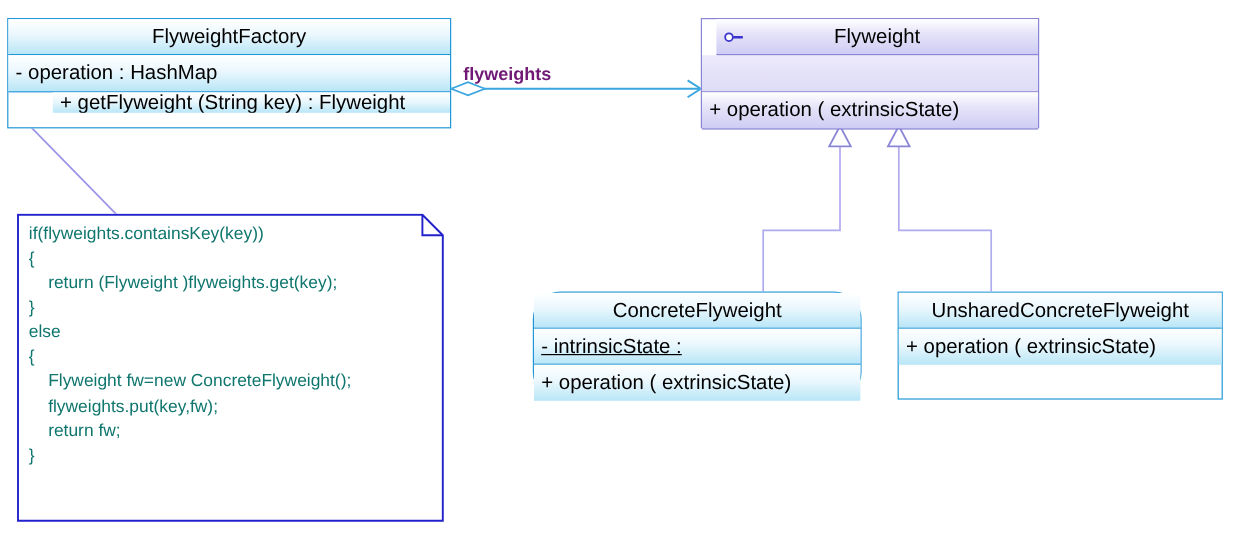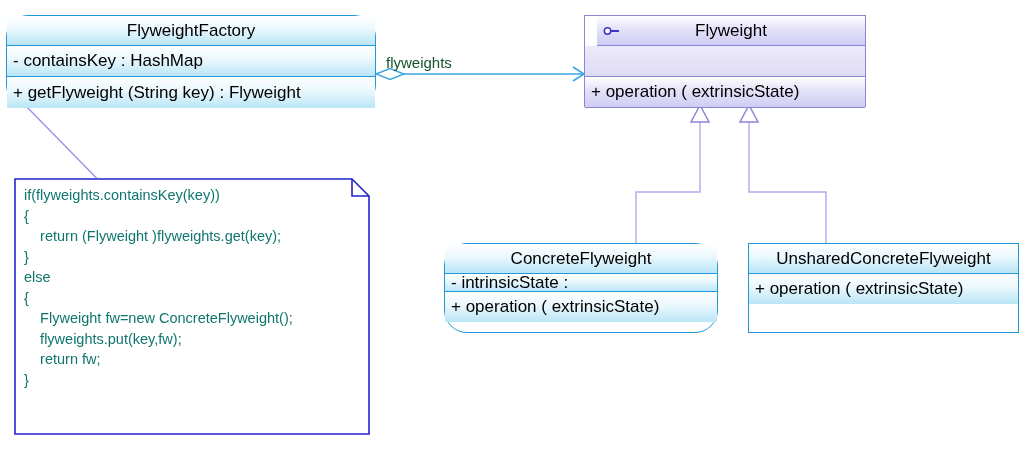--- a/index.html
+++ b/index.html
@@ -108,22 +108,23 @@
     color: #0f766e;
     white-space: pre;
     z-index: 2;
   }
 
   
   .edge-label {
     position: absolute;
     z-index: 3;
     font-size: 15px;
-    color: #14532d;
+    color: #701a75;
     white-space: nowrap;
+    font-weight: bold;
   }
 </style>
 </head>
 <body>
 
 <div id="diagram-canvas">
 
   <svg id="connector-layer" viewBox="0 0 1030 450" width="1030" height="450">
 
     <g>
@@ -140,41 +141,41 @@
     <g>
       <polyline points="749,122 749,192 826,192 826,243" fill="none" stroke="#b0aaee" stroke-width="1.4"></polyline>
       <polygon points="749,105 758,122 740,122" fill="#ffffff" stroke="#8b85d6" stroke-width="1.5"></polygon>
     </g>
 
     <g>
       <line x1="24" y1="104" x2="117" y2="199" stroke="#9a93e8" stroke-width="1.4"></line>
     </g>
   </svg>
 
-  <div class="uml-class" id="flyweight-factory" style="left:6px; top:15px; width:370px; height:92px;border-radius:22px;">
+  <div class="uml-class" id="flyweight-factory" style="left:6px; top:15px; width:370px; height:92px;">
     <div class="compartment title" style="height:30px;">FlyweightFactory</div>
-    <div class="compartment member" style="height:31px;">-  containsKey  :  HashMap</div>
-    <div class="compartment member" style="height:31px;">+  getFlyweight (String key)  :  Flyweight</div>
+    <div class="compartment member" style="height:31px;">-  operation  :  HashMap</div>
+    <div class="compartment member" style="height:17px;margin-left:37px;">+  getFlyweight (String key)  :  Flyweight</div>
   </div>
 
   <div class="uml-class iface" id="flyweight" style="left:584px; top:15px; width:282px; height:92px;">
     <div class="compartment title" style="height:30px; position:relative;margin-left:12px;">
       <svg class="lollipop-icon" viewBox="0 0 18 10" width="18" height="10">
         <circle cx="4.5" cy="5" r="3.2" fill="#ffffff" stroke="#3a33cc" stroke-width="1.5"></circle>
         <line x1="8" y1="5" x2="16" y2="5" stroke="#3a33cc" stroke-width="2"></line>
       </svg>
       <span>Flyweight</span>
     </div>
     <div class="compartment member empty" style="height:31px;"></div>
     <div class="compartment member" style="height:31px;">+  operation ( extrinsicState)</div>
   </div>
 
   <div class="uml-class" id="concrete-flyweight" style="left:444px; top:243px; width:274px; height:90px;border-radius:23px;">
     <div class="compartment title" style="height:30px;">ConcreteFlyweight</div>
-    <div class="compartment member" style="height:18px;">-  intrinsicState  :</div>
+    <div class="compartment member" style="height:30px;text-decoration:underline;">-  intrinsicState  :</div>
     <div class="compartment member" style="height:30px;">+  operation ( extrinsicState)</div>
   </div>
 
   <div class="uml-class" id="unshared-concrete-flyweight" style="left:748px; top:243px; width:271px; height:90px;">
     <div class="compartment title" style="height:30px;">UnsharedConcreteFlyweight</div>
     <div class="compartment member" style="height:30px;">+  operation ( extrinsicState)</div>
   </div>
 
   <div class="edge-label" style="left:386px; top:54px;">flyweights</div>
 

